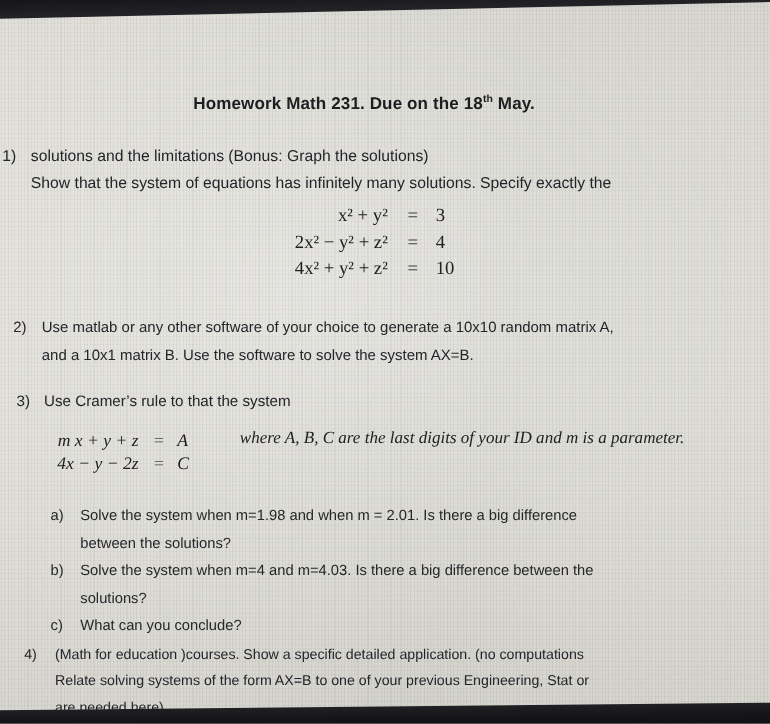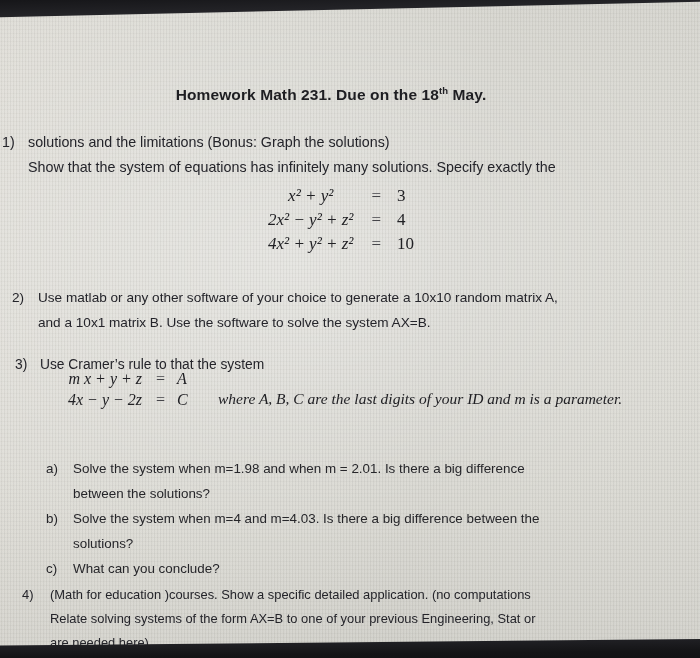--- a/index.html
+++ b/index.html
@@ -132,29 +132,28 @@
     color: #202024;
   }
   #eq-system-1 {
     position: absolute;
     top: 183px;
     left: 268px;
     width: 215px;
   }
   #eq-system-1 table { border-collapse: collapse; }
   #eq-system-1 td { padding: 0.5px 0; line-height: 23px; }
-  #eq-system-1 .lhs { text-align: center; padding-right: 18px; font-style: italic; white-space: nowrap; }
+  #eq-system-1 .lhs { text-align: right; padding-right: 18px; white-space: nowrap; }
   #eq-system-1 .eqs { text-align: center; padding-right: 16px; color: #45454a; }
   #eq-system-1 .rhs { text-align: left; font-style: normal; }
 
   #eq-system-3 {
     position: absolute;
-    top: 369px;
+    top: 391px;
     left: 52px;
-    margin-left: 16px;
   }
   #eq-system-3 table { border-collapse: collapse; }
   #eq-system-3 td { padding: 0; line-height: 20.5px; font-size: 16px; }
   #eq-system-3 .lhs { text-align: right; padding-right: 14px; font-style: italic; white-space: nowrap; }
   #eq-system-3 .eqs { text-align: center; padding-right: 12px; color: #45454a; }
   #eq-system-3 .rhs { text-align: left; font-style: italic; }
 
   #eq-note {
     position: absolute;
     top: 390px;

